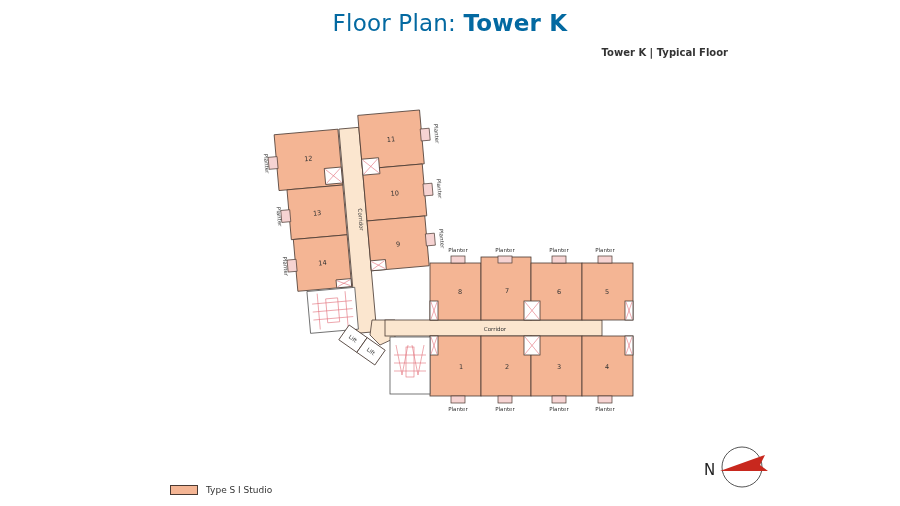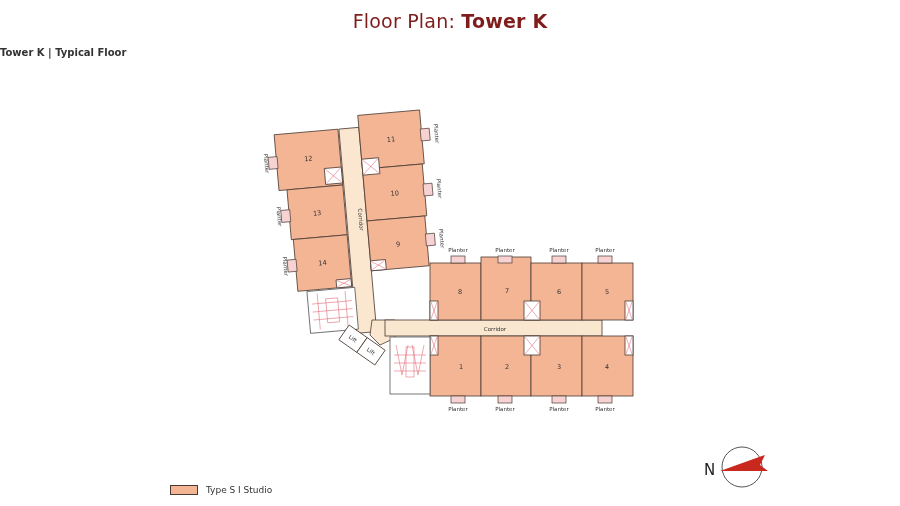--- a/index.html
+++ b/index.html
@@ -1,19 +1,19 @@
 <!DOCTYPE html>
 <html><head>
 <meta charset="utf-8">
 <style>
   html, body { margin:0; padding:0; background:#ffffff; }
   body { width:900px; height:506px; position:relative; overflow:hidden; font-family:"DejaVu Sans", sans-serif; color:#222; }
-  .title { position:absolute; left:0; width:900px; top:10px; text-align:center; font-size:19px; color:#7f1d1d; letter-spacing:0.2px; }
+  .title { position:absolute; left:0; width:900px; top:10px; text-align:center; font-size:23px; color:#0369a1; letter-spacing:0.2px; }
   .title .bold { font-weight:bold; }
-  .subtitle { position:absolute; left:0; width:728px; top:47px; text-align:left; font-size:10px; font-weight:bold; color:#333; }
+  .subtitle { position:absolute; left:0; width:728px; top:47px; text-align:right; font-size:10px; font-weight:bold; color:#333; }
   svg.plan { position:absolute; left:0; top:0; }
   .unit { fill:#f4b594; stroke:#4a3a33; stroke-width:0.8; }
   .corr { fill:#fbe6cf; stroke:#4a3a33; stroke-width:0.8; }
   .shaft { fill:#ffffff; stroke:#4a3a33; stroke-width:0.8; }
   .shaftx { stroke:#e2707a; stroke-width:0.6; }
   .planter { fill:#f6d3d2; stroke:#4a3a33; stroke-width:0.7; }
   .stair { fill:#ffffff; stroke:#555; stroke-width:0.8; }
   .stairl { stroke:#e2707a; stroke-width:0.6; fill:none; }
   .lbl { font-family:"DejaVu Sans", sans-serif; font-size:6.5px; fill:#333; text-anchor:middle; }
   .plbl { font-family:"DejaVu Sans", sans-serif; font-size:5.5px; fill:#333; text-anchor:middle; }

